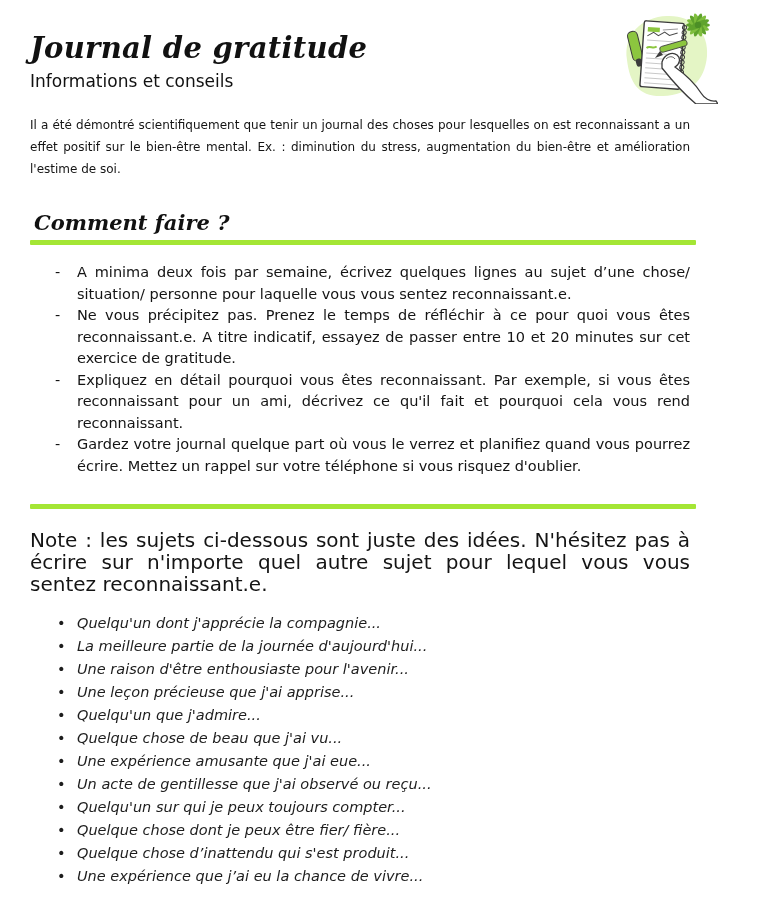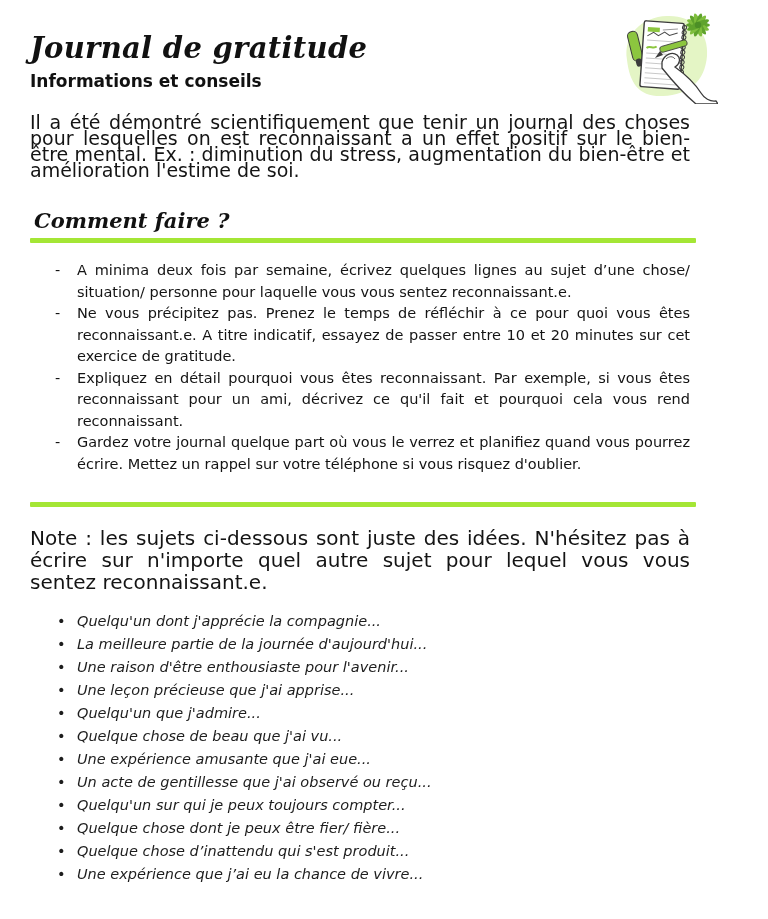--- a/index.html
+++ b/index.html
@@ -21,29 +21,29 @@
     font-style: italic;
     font-weight: 700;
     font-size: 29px;
     line-height: 36px;
     letter-spacing: 0.3px;
     color: #111111;
   }
   .subtitle {
     margin: 3px 0 0 0;
     font-family: "DejaVu Sans", sans-serif;
-    font-weight: 700;
+    font-weight: 400;
     font-size: 17px;
     line-height: 24px;
     color: #111111;
   }
   .intro {
     margin: 21px 0 0 0;
-    font-size: 19px;
-    line-height: 16px;
+    font-size: 12px;
+    line-height: 22px;
     text-align: justify;
   }
 
   .section-1 { margin-top: 29px; }
   .section-2 { margin-top: 27px; }
 
   .script-heading {
     margin: 4px;
     font-family: "DejaVu Serif", serif;
     font-style: italic;

